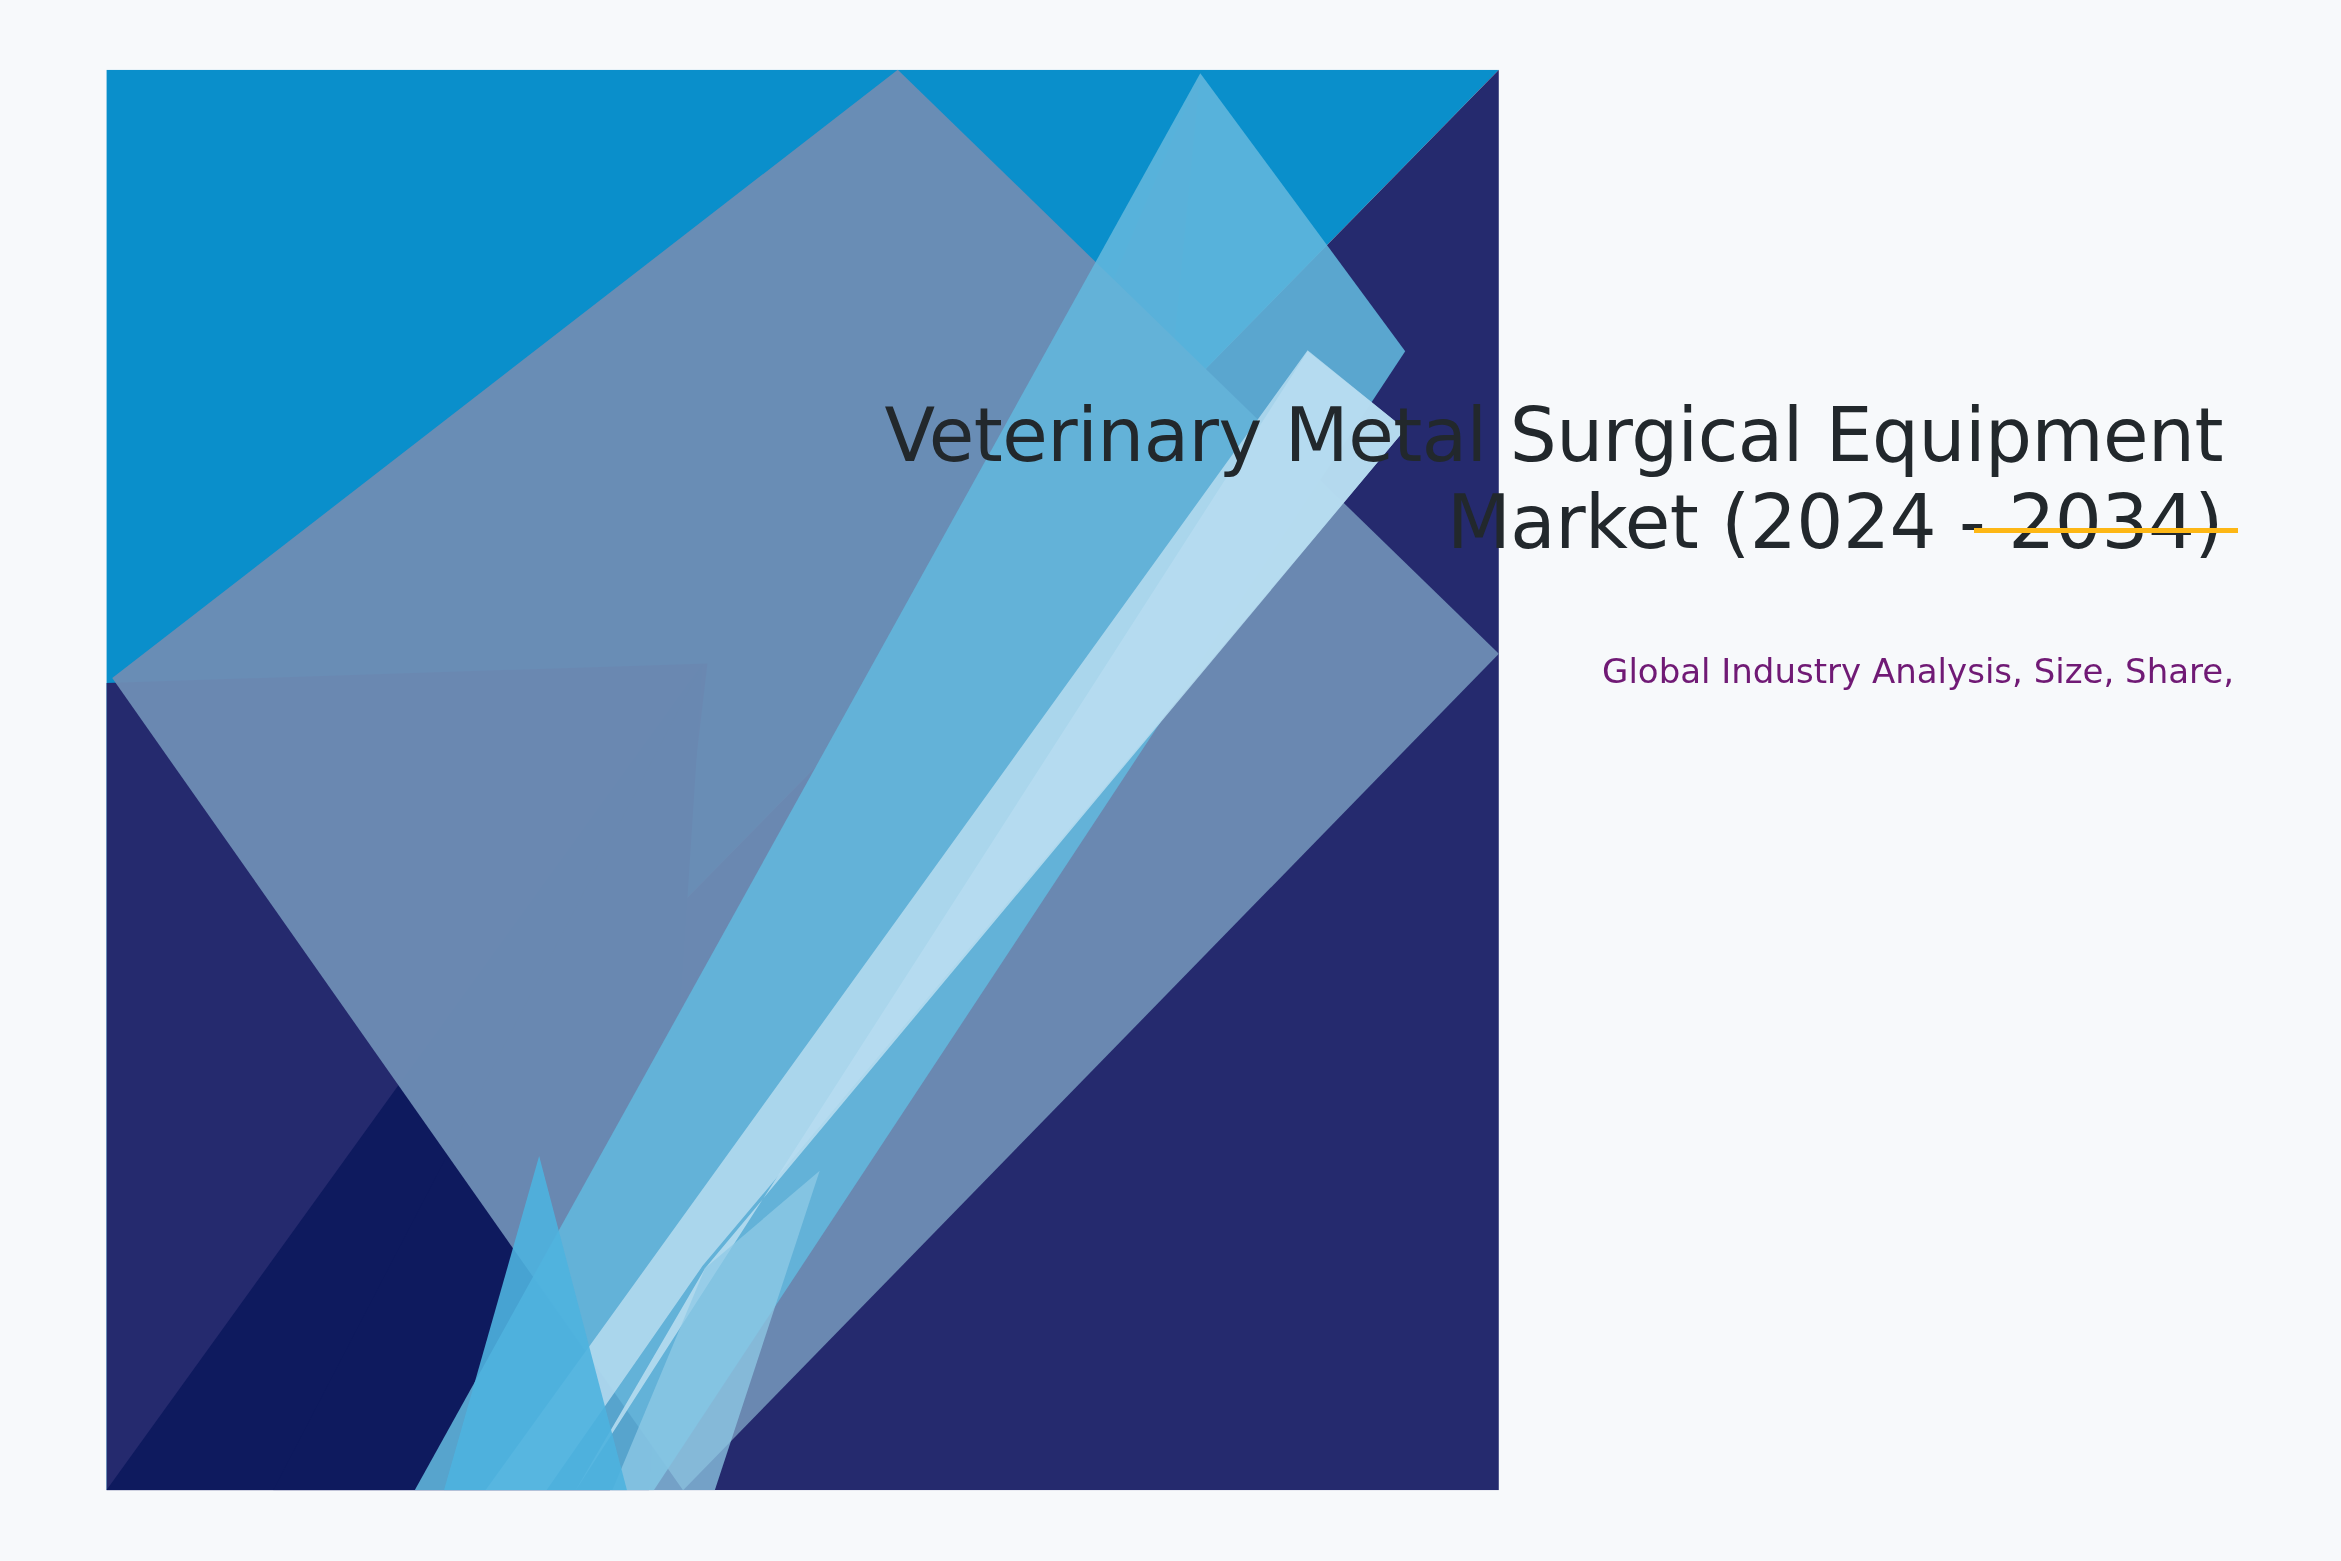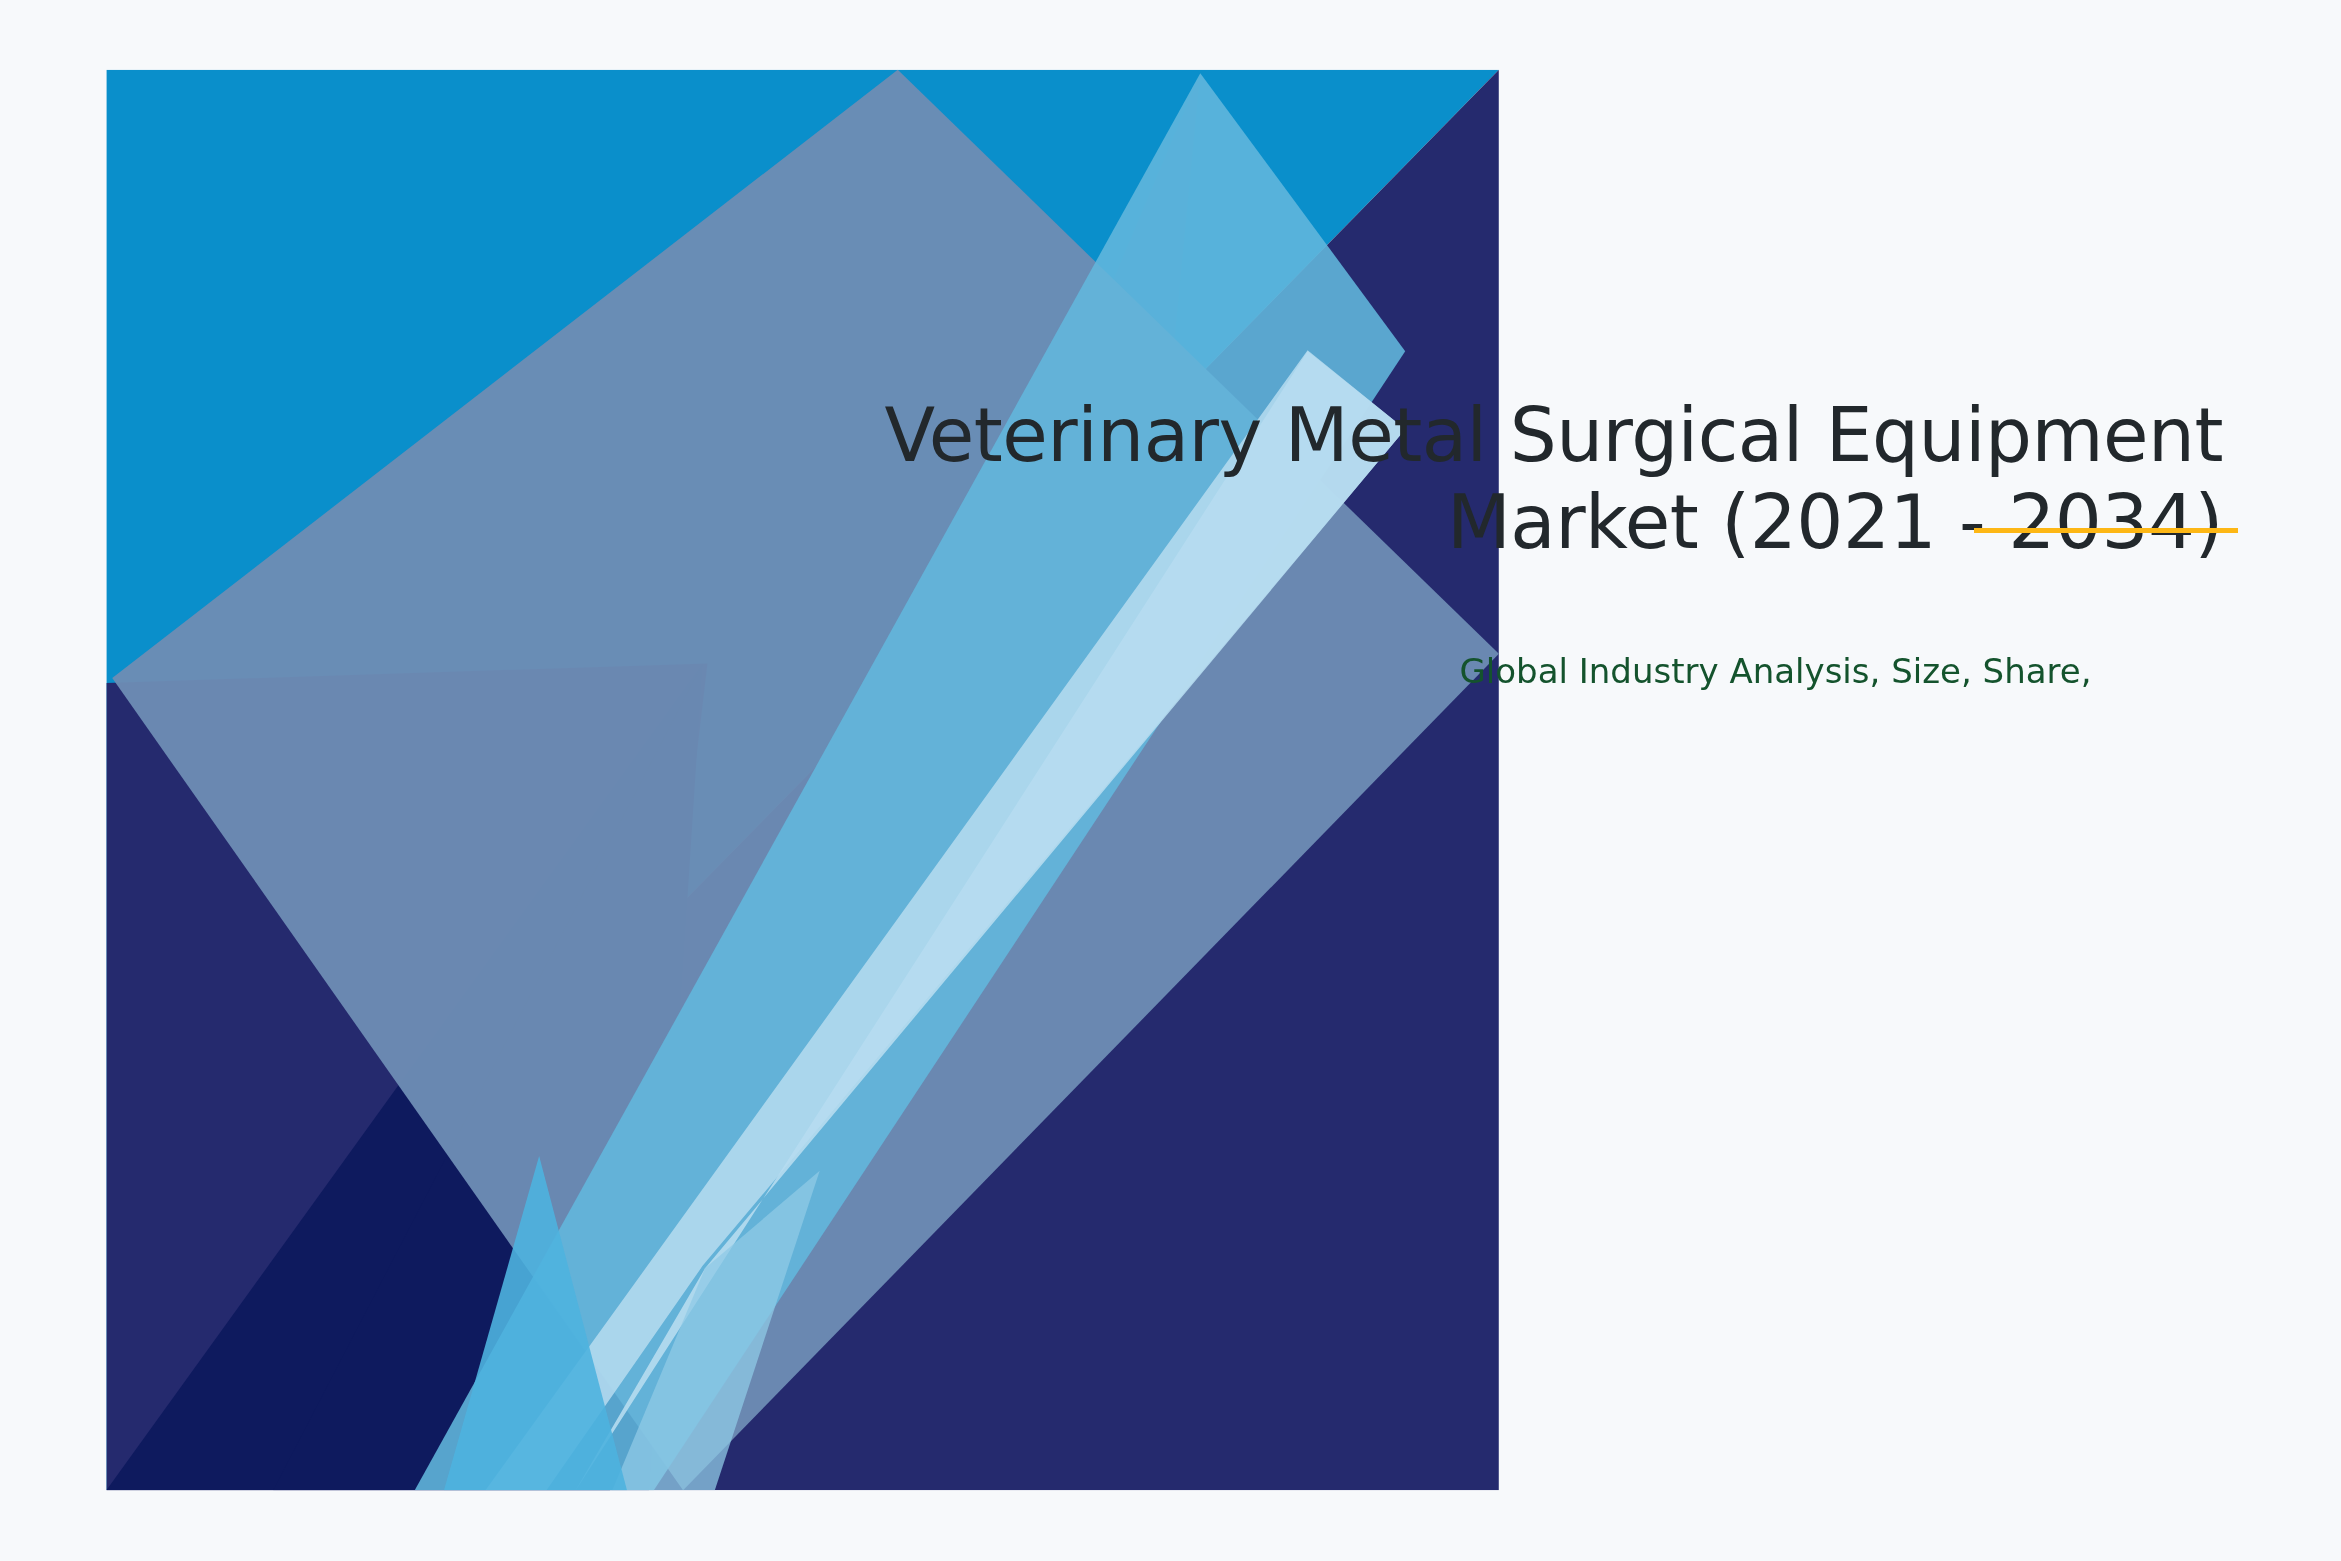--- a/index.html
+++ b/index.html
@@ -50,25 +50,25 @@
     width: 100%;
     height: 100%;
     background: #fdb715;
   }
   #subtitle {
     position: absolute;
     left: 1317px;
     top: 649px;
     width: 917px;
     margin: 0;
-    text-align: center;
+    text-align: right;
     font-size: 34px;
     line-height: 1.30;
     font-weight: 400;
-    color: #14532d;
+    color: #701a75;
     font-family: "DejaVu Sans", "Liberation Sans", sans-serif;
   }
   .sub-line { display: block; }
 </style>
 </head>
 <body>
 
 <div id="page">
 
   <svg id="artwork" viewBox="0 0 4800 3200" preserveAspectRatio="none">
@@ -106,21 +106,21 @@
       <polygon points="1680,2400 1445,2600 1255,3055 1465,3055" fill="#8fc9e6" fill-opacity="0.75"></polygon>
 
       <polygon points="1105,2370 1285,3055 910,3055" fill="#4eb3df" fill-opacity="0.9"></polygon>
 
     </g>
   </svg>
 
   <div id="text-block">
     <h1 id="title">
       <span>Veterinary Metal Surgical Equipment</span><br>
-      <span>Market (2021 - 2034)</span>
+      <span>Market (2024 - 2034)</span>
     </h1>
   </div>
 
   <div id="underline-wrap">
     <div id="underline"></div>
   </div>
 
   <p id="subtitle">
     <span class="sub-line">Global Industry Analysis, Size, Share,</span>
   </p>

